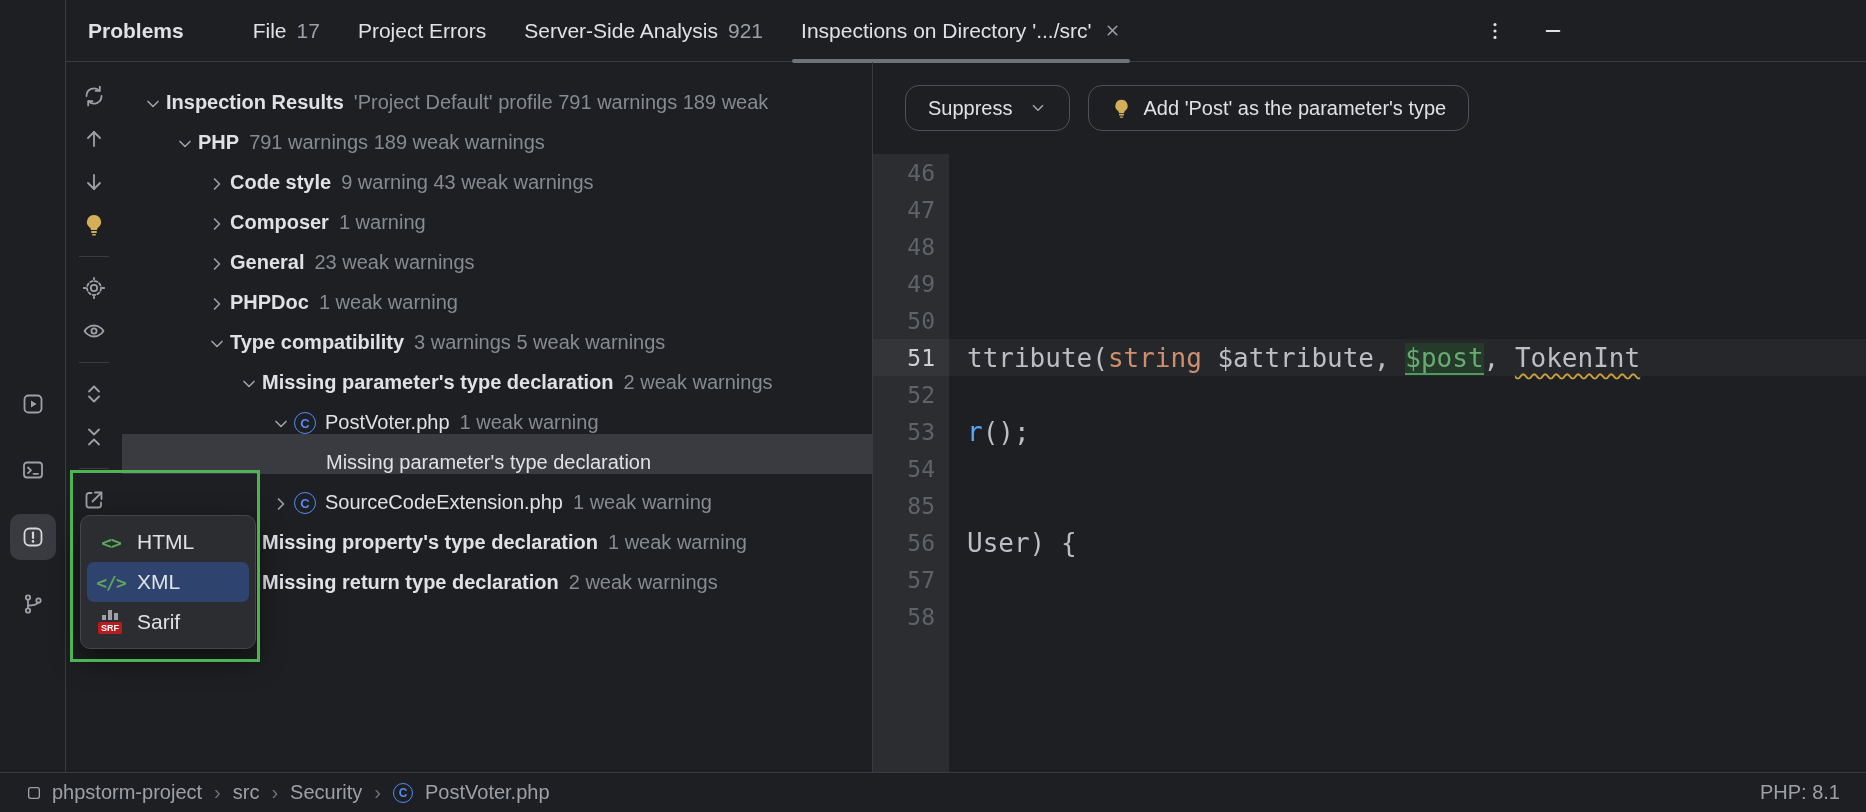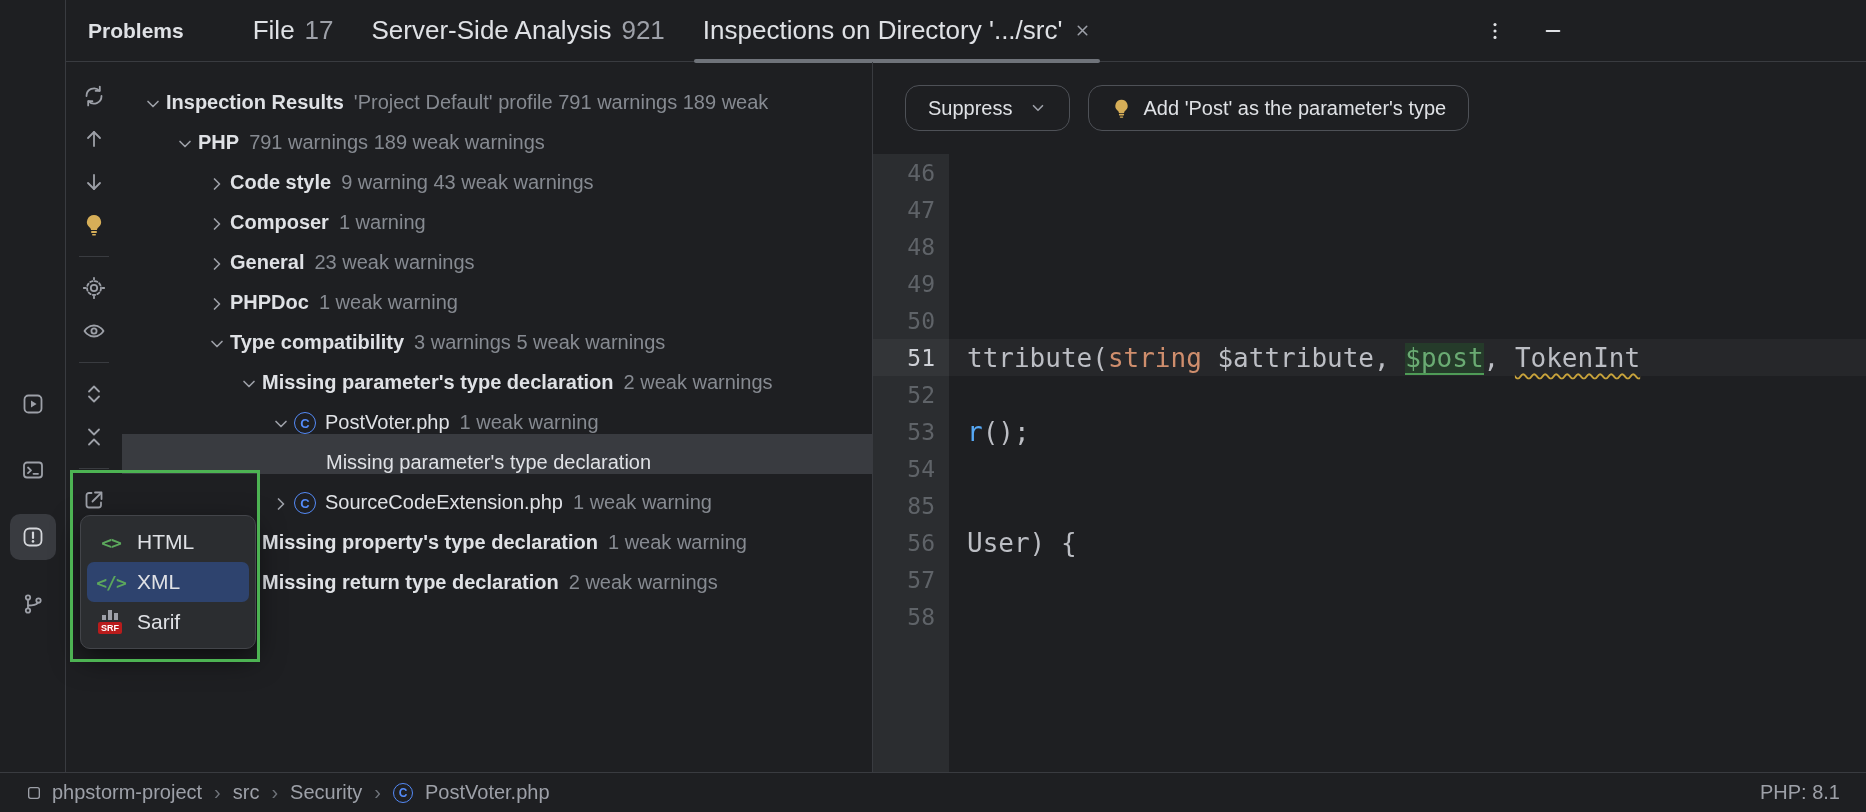--- a/index.html
+++ b/index.html
@@ -16,21 +16,21 @@
   .act-item:nth-child(1){ top:381px; }
   .act-item:nth-child(2){ top:447px; }
   .act-item:nth-child(3){ top:514px; }
   .act-item:nth-child(4){ top:581px; }
   
   .header{ position:absolute; left:66px; top:0; right:0; height:62px; border-bottom:1px solid #393b40;
     display:flex; align-items:center; }
   .win-title{ font-weight:700; font-size:21px; margin-left:22px; white-space:nowrap; }
   .tabs{ display:flex; margin-left:50px; height:100%; align-items:center; }
   .tab{ position:relative; height:100%; display:flex; align-items:center; gap:10px; padding:0 19px;
-    font-size:26px; color:#dfe1e5; white-space:nowrap; cursor:pointer; }
+    font-size:21px; color:#dfe1e5; white-space:nowrap; cursor:pointer; }
   .tab .count{ color:#9da0a8; }
   .tab .tab-close{ display:flex; margin-left:2px; }
   .tab.active::after{ content:''; position:absolute; left:10px; right:10px; bottom:-2px; height:4px;
     border-radius:2px; background:#6f737a; }
   .header-actions{ position:absolute; left:1412px; top:0; height:62px; display:flex; align-items:center; gap:24px; }
   .header-actions .hbtn{ display:flex; align-items:center; justify-content:center; width:34px; height:34px; border-radius:6px; cursor:pointer;}
   
   .toolbar{ position:absolute; left:66px; top:62px; width:56px; bottom:40px;
     display:flex; flex-direction:column; align-items:center; padding-top:16px; }
   .tb-icon{ width:36px; height:36px; display:flex; align-items:center; justify-content:center;
@@ -136,20 +136,23 @@
     </div>
 
   <div class="header">
     <div class="win-title">Problems</div>
     <div class="tabs">
         <div class="tab">
           <span>File</span>
           <span class="count">17</span>
         </div>
         <div class="tab">
+          <span>Project Errors</span>
+        </div>
+        <div class="tab">
           <span>Server-Side Analysis</span>
           <span class="count">921</span>
         </div>
         <div class="tab active">
           <span>Inspections on Directory '.../src'</span>
           <span class="tab-close">
             <svg width="17" height="17" viewBox="0 0 24 24" fill="none" stroke="#9da0a8" stroke-width="2.2" stroke-linecap="round">
               <path d="M6 6l12 12M18 6L6 18"></path>
             </svg>
           </span>

